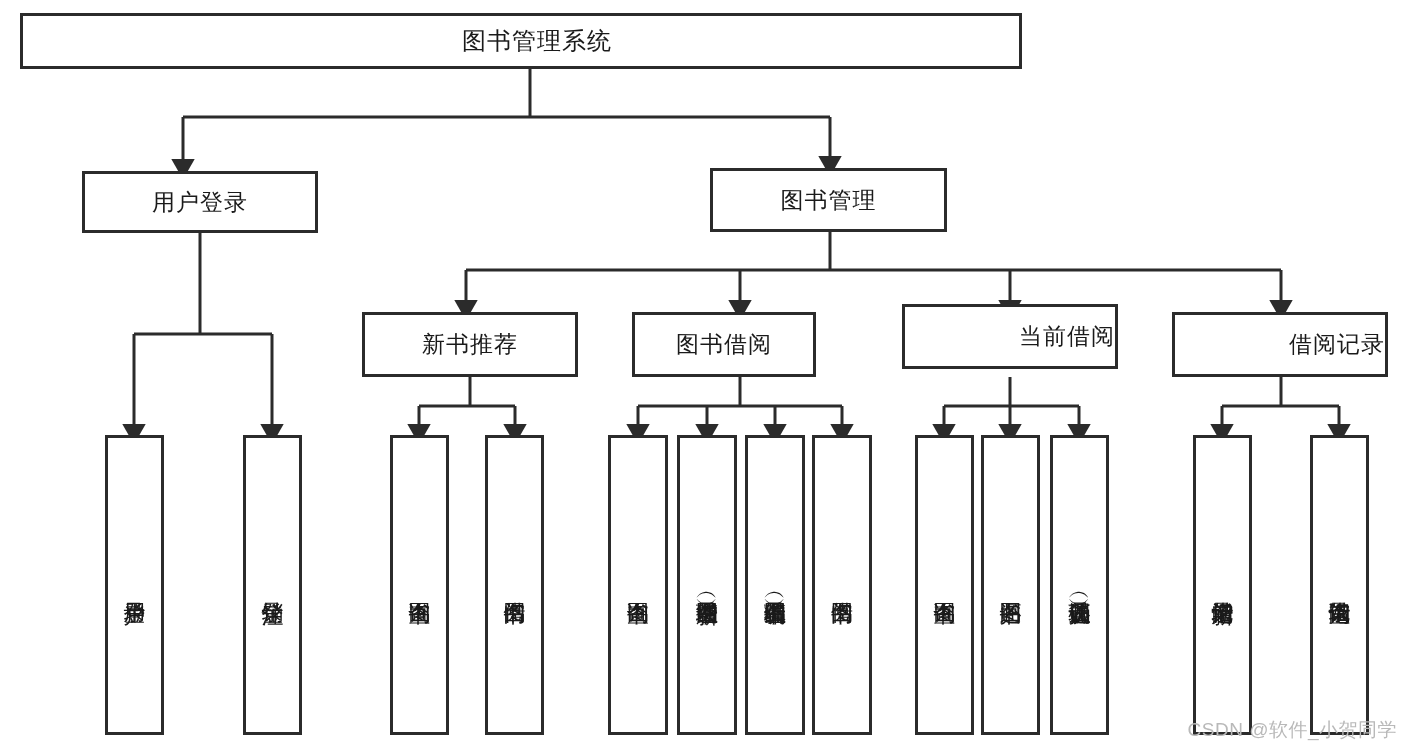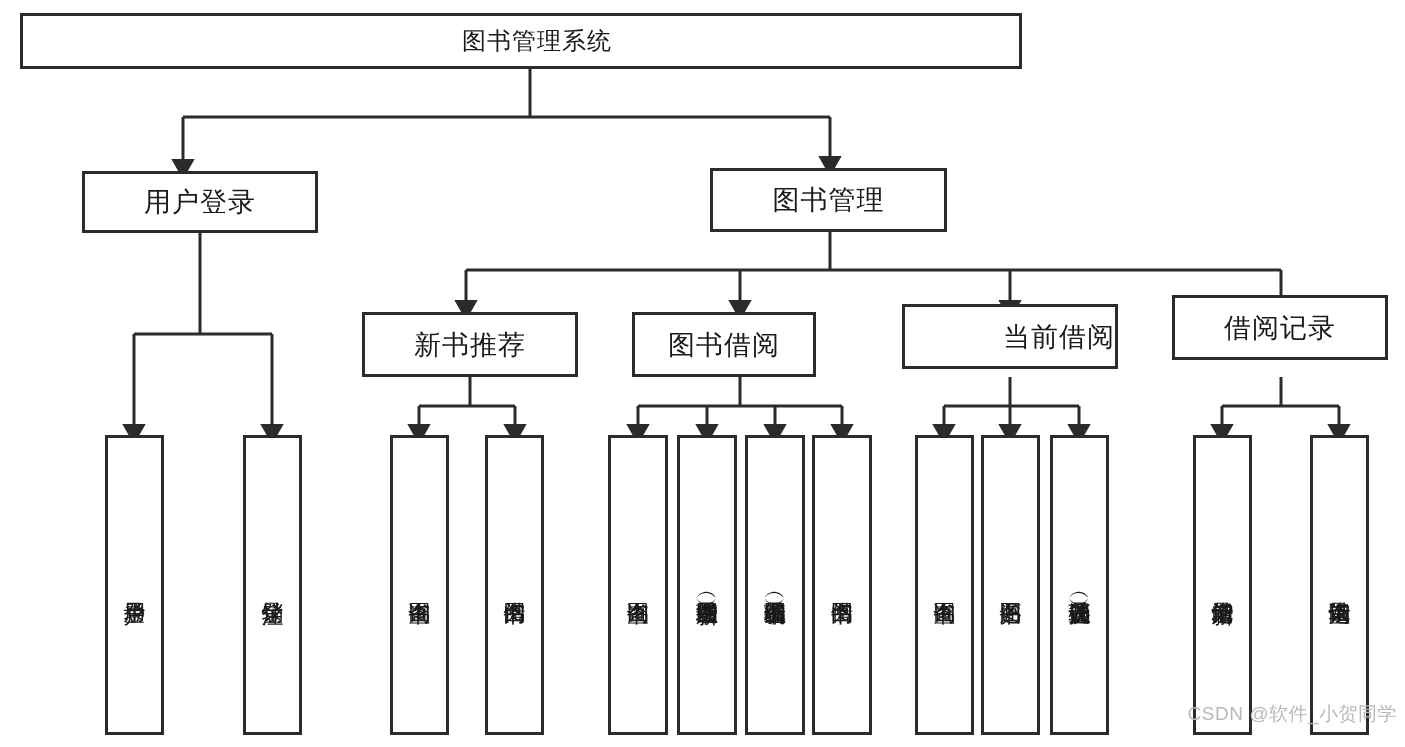--- a/index.html
+++ b/index.html
@@ -15,40 +15,40 @@
   .node{
     position:absolute;
     box-sizing:border-box;
     background:#ffffff;
     border:3px solid #2b2b2b;
     display:flex;
     align-items:center;
     justify-content:center;
     color:#1a1a1a;
   }
-  .node.h{ font-size:27px; letter-spacing:1px; }
+  .node.h{ font-size:23px; letter-spacing:1px; }
   .node.root{ font-size:24px;padding-left:32px; }
   .node.v{
     font-size:22px;
     line-height:1.12;
     letter-spacing:0px;
     padding:6px 2px;
   }
   .vtext{
     writing-mode:vertical-rl;
     text-orientation:upright;
     white-space:normal;
     max-height:288px;
     text-align:center;
     line-height:1.1;
   }
   .watermark{
     position:absolute;
     right:8px;
-    bottom:20px;
+    bottom:4px;
     font-size:19px;
     color:#b9b9b9;
     letter-spacing:.5px;
     white-space:nowrap;
     z-index:5;
   }
 </style>
 </head>
 <body>
 
@@ -121,21 +121,21 @@
   </div>
 
   <div class="node h" style="left:632px;top:312px;width:184px;height:65px;">
     <span>图书借阅</span>
   </div>
 
   <div class="node h" style="left:902px;top:304px;width:216px;height:65px;justify-content:flex-end;">
     <span>当前借阅</span>
   </div>
 
-  <div class="node h" style="left:1172px;top:295px;width:216px;height:65px;">
+  <div class="node h" style="left:1172px;top:312px;width:216px;height:65px;justify-content:flex-end;">
     <span>借阅记录</span>
   </div>
 
   <div class="node v" style="left:105px;top:435px;width:59px;height:300px;">
     <span class="vtext">用户登录</span>
   </div>
   <div class="node v" style="left:243px;top:435px;width:59px;height:300px;">
     <span class="vtext">注销登录</span>
   </div>
 

